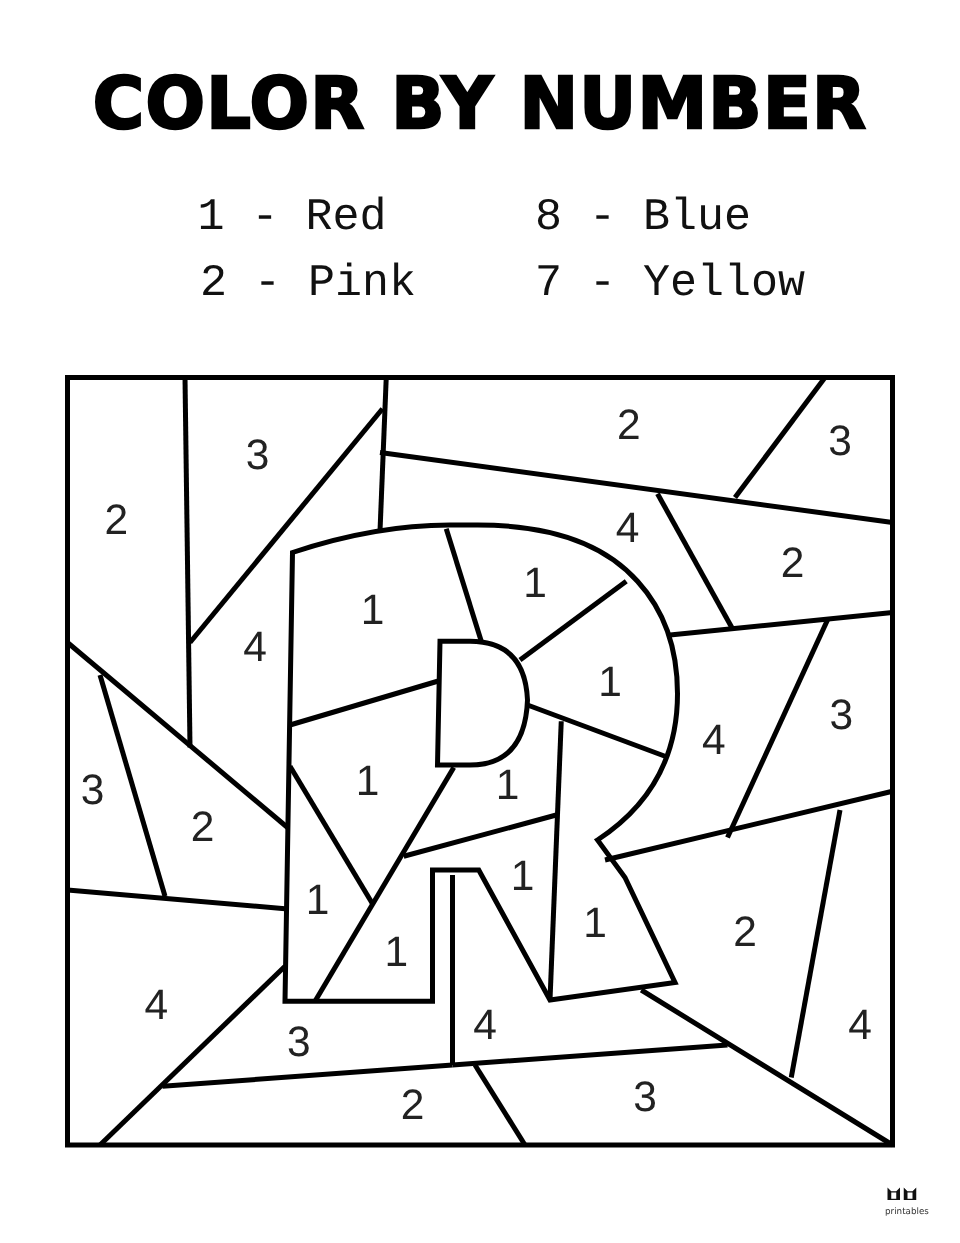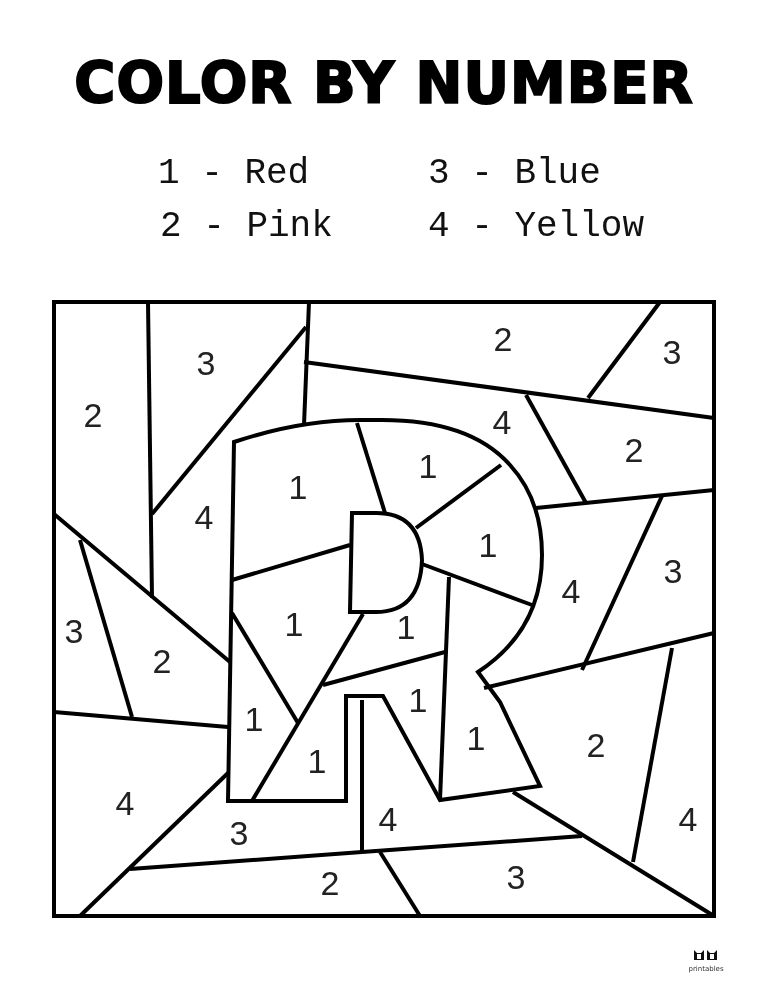--- a/index.html
+++ b/index.html
@@ -9,32 +9,32 @@
     font-family: "DejaVu Sans", sans-serif; font-weight: 900; font-size: 56px;
     letter-spacing: 1px; color: #000; line-height: 80px;
     -webkit-text-stroke: 2px #000; transform: scaleY(1.02);
   }
   .legend-item {
     position: absolute; font-family: Liberation Mono, monospace;
     font-size: 36px; color: #111; line-height: 40px; white-space: nowrap;
   }
   svg.puzzle { position: absolute; left: 0; top: 0; }
   .num { font-family: "Liberation Sans", sans-serif; font-size: 34px; fill: #222; text-anchor: middle; dominant-baseline: middle; }
-  .logo { position: absolute; left: 684px; top: 946px; width: 44px; text-align: center; }
+  .logo { position: absolute; left: 708px; top: 946px; width: 44px; text-align: left; }
   .logo-text { font-family: "DejaVu Sans", sans-serif; font-size: 7px; color: #333; display: block; }
 </style>
 </head>
 <body>
 
 <div class="title">COLOR BY NUMBER</div>
 
 <div class="legend-item" style="left:158px; top:154px;">1 - Red</div>
 <div class="legend-item" style="left:160px; top:207px;">2 - Pink</div>
-<div class="legend-item" style="left:428px; top:154px;">3 - Blue</div>
-<div class="legend-item" style="left:428px; top:207px;">4 - Yellow</div>
+<div class="legend-item" style="left:428px; top:154px;">8 - Blue</div>
+<div class="legend-item" style="left:428px; top:207px;">7 - Yellow</div>
 
 <svg class="puzzle" width="768" height="994" viewBox="0 0 768 994">
   <g fill="none" stroke="#000" stroke-width="4" stroke-linejoin="miter" stroke-linecap="butt">
 
     <rect x="54" y="302" width="660" height="614"></rect>
 
     <g>
       <line x1="148" y1="302" x2="152" y2="598"></line>
       <line x1="152" y1="514" x2="306" y2="327"></line>
       <line x1="309" y1="302" x2="304" y2="425"></line>

